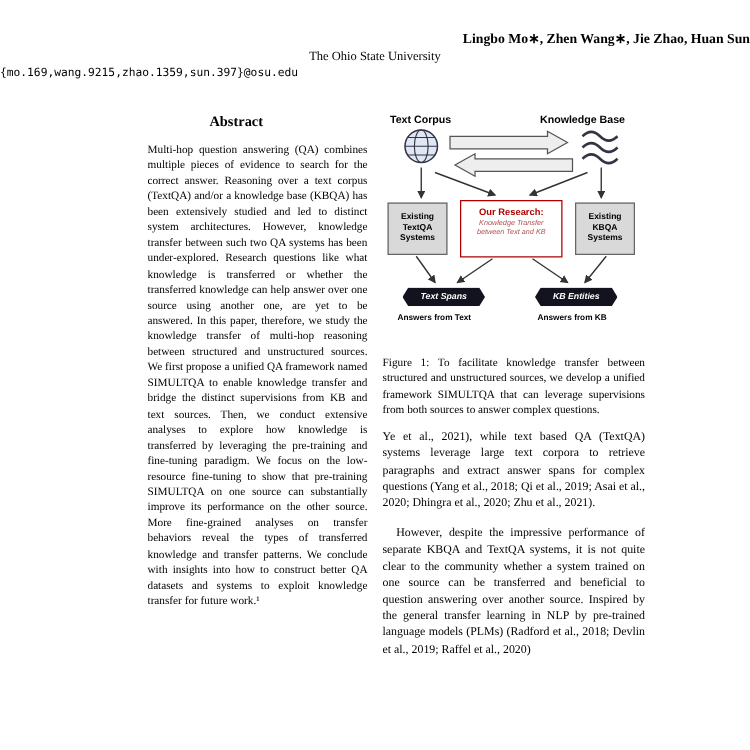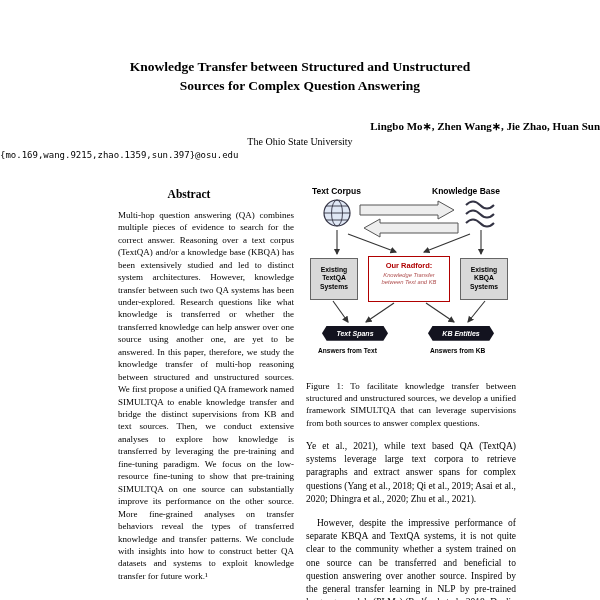--- a/index.html
+++ b/index.html
@@ -55,24 +55,20 @@
   .dark-pill.kb-entities{left:122px;}
   .answers-label{position:absolute;top:161px;font-weight:bold;font-size:6.6px;}
   .answers-label.text{left:12px;}
   .answers-label.kb{left:124px;}
 </style>
 </head>
 <body>
 
 <div class="page">
 
-  <div class="title">
-    <div>Knowledge Transfer between Structured and Unstructured</div>
-    <div>Sources for Complex Question Answering</div>
-  </div>
 
   <div class="authors">Lingbo Mo∗, Zhen Wang∗, Jie Zhao, Huan Sun</div>
   <div class="affiliation">The Ohio State University</div>
   <div class="email">{mo.169,wang.9215,zhao.1359,sun.397}@osu.edu</div>
 
   <div class="columns">
 
     <div class="col">
       <div class="abstract-heading">Abstract</div>
       <div class="abstract-text">Multi-hop question answering (QA) combines multiple pieces of evidence to search for the correct answer. Reasoning over a text corpus (TextQA) and/or a knowledge base (KBQA) has been extensively studied and led to distinct system architectures. However, knowledge transfer between such two QA systems has been under-explored. Research questions like what knowledge is transferred or whether the transferred knowledge can help answer over one source using another one, are yet to be answered. In this paper, therefore, we study the knowledge transfer of multi-hop reasoning between structured and unstructured sources. We first propose a unified QA framework named SIMULTQA to enable knowledge transfer and bridge the distinct supervisions from KB and text sources. Then, we conduct extensive analyses to explore how knowledge is transferred by leveraging the pre-training and fine-tuning paradigm. We focus on the low-resource fine-tuning to show that pre-training SIMULTQA on one source can substantially improve its performance on the other source. More fine-grained analyses on transfer behaviors reveal the types of transferred knowledge and transfer patterns. We conclude with insights into how to construct better QA datasets and systems to exploit knowledge transfer for future work.¹</div>
@@ -118,21 +114,21 @@
             <line x1="179" y1="115" x2="162" y2="136" marker-end="url(#ah)"></line>
           </g>
         </svg>
 
         <div class="diag-toplabel left">Text Corpus</div>
         <div class="diag-toplabel right">Knowledge Base</div>
 
         <div class="diag-box side left-sys">Existing TextQA Systems</div>
 
         <div class="center-box">
-          <div class="cb-title">Our Radford:</div>
+          <div class="cb-title">Our Research:</div>
           <div class="cb-sub">Knowledge Transfer between Text and KB</div>
         </div>
 
         <div class="diag-box side right-sys">Existing KBQA Systems</div>
 
         <div class="dark-pill text-spans">Text Spans</div>
         <div class="dark-pill kb-entities">KB Entities</div>
 
         <div class="answers-label text">Answers from Text</div>
         <div class="answers-label kb">Answers from KB</div>

